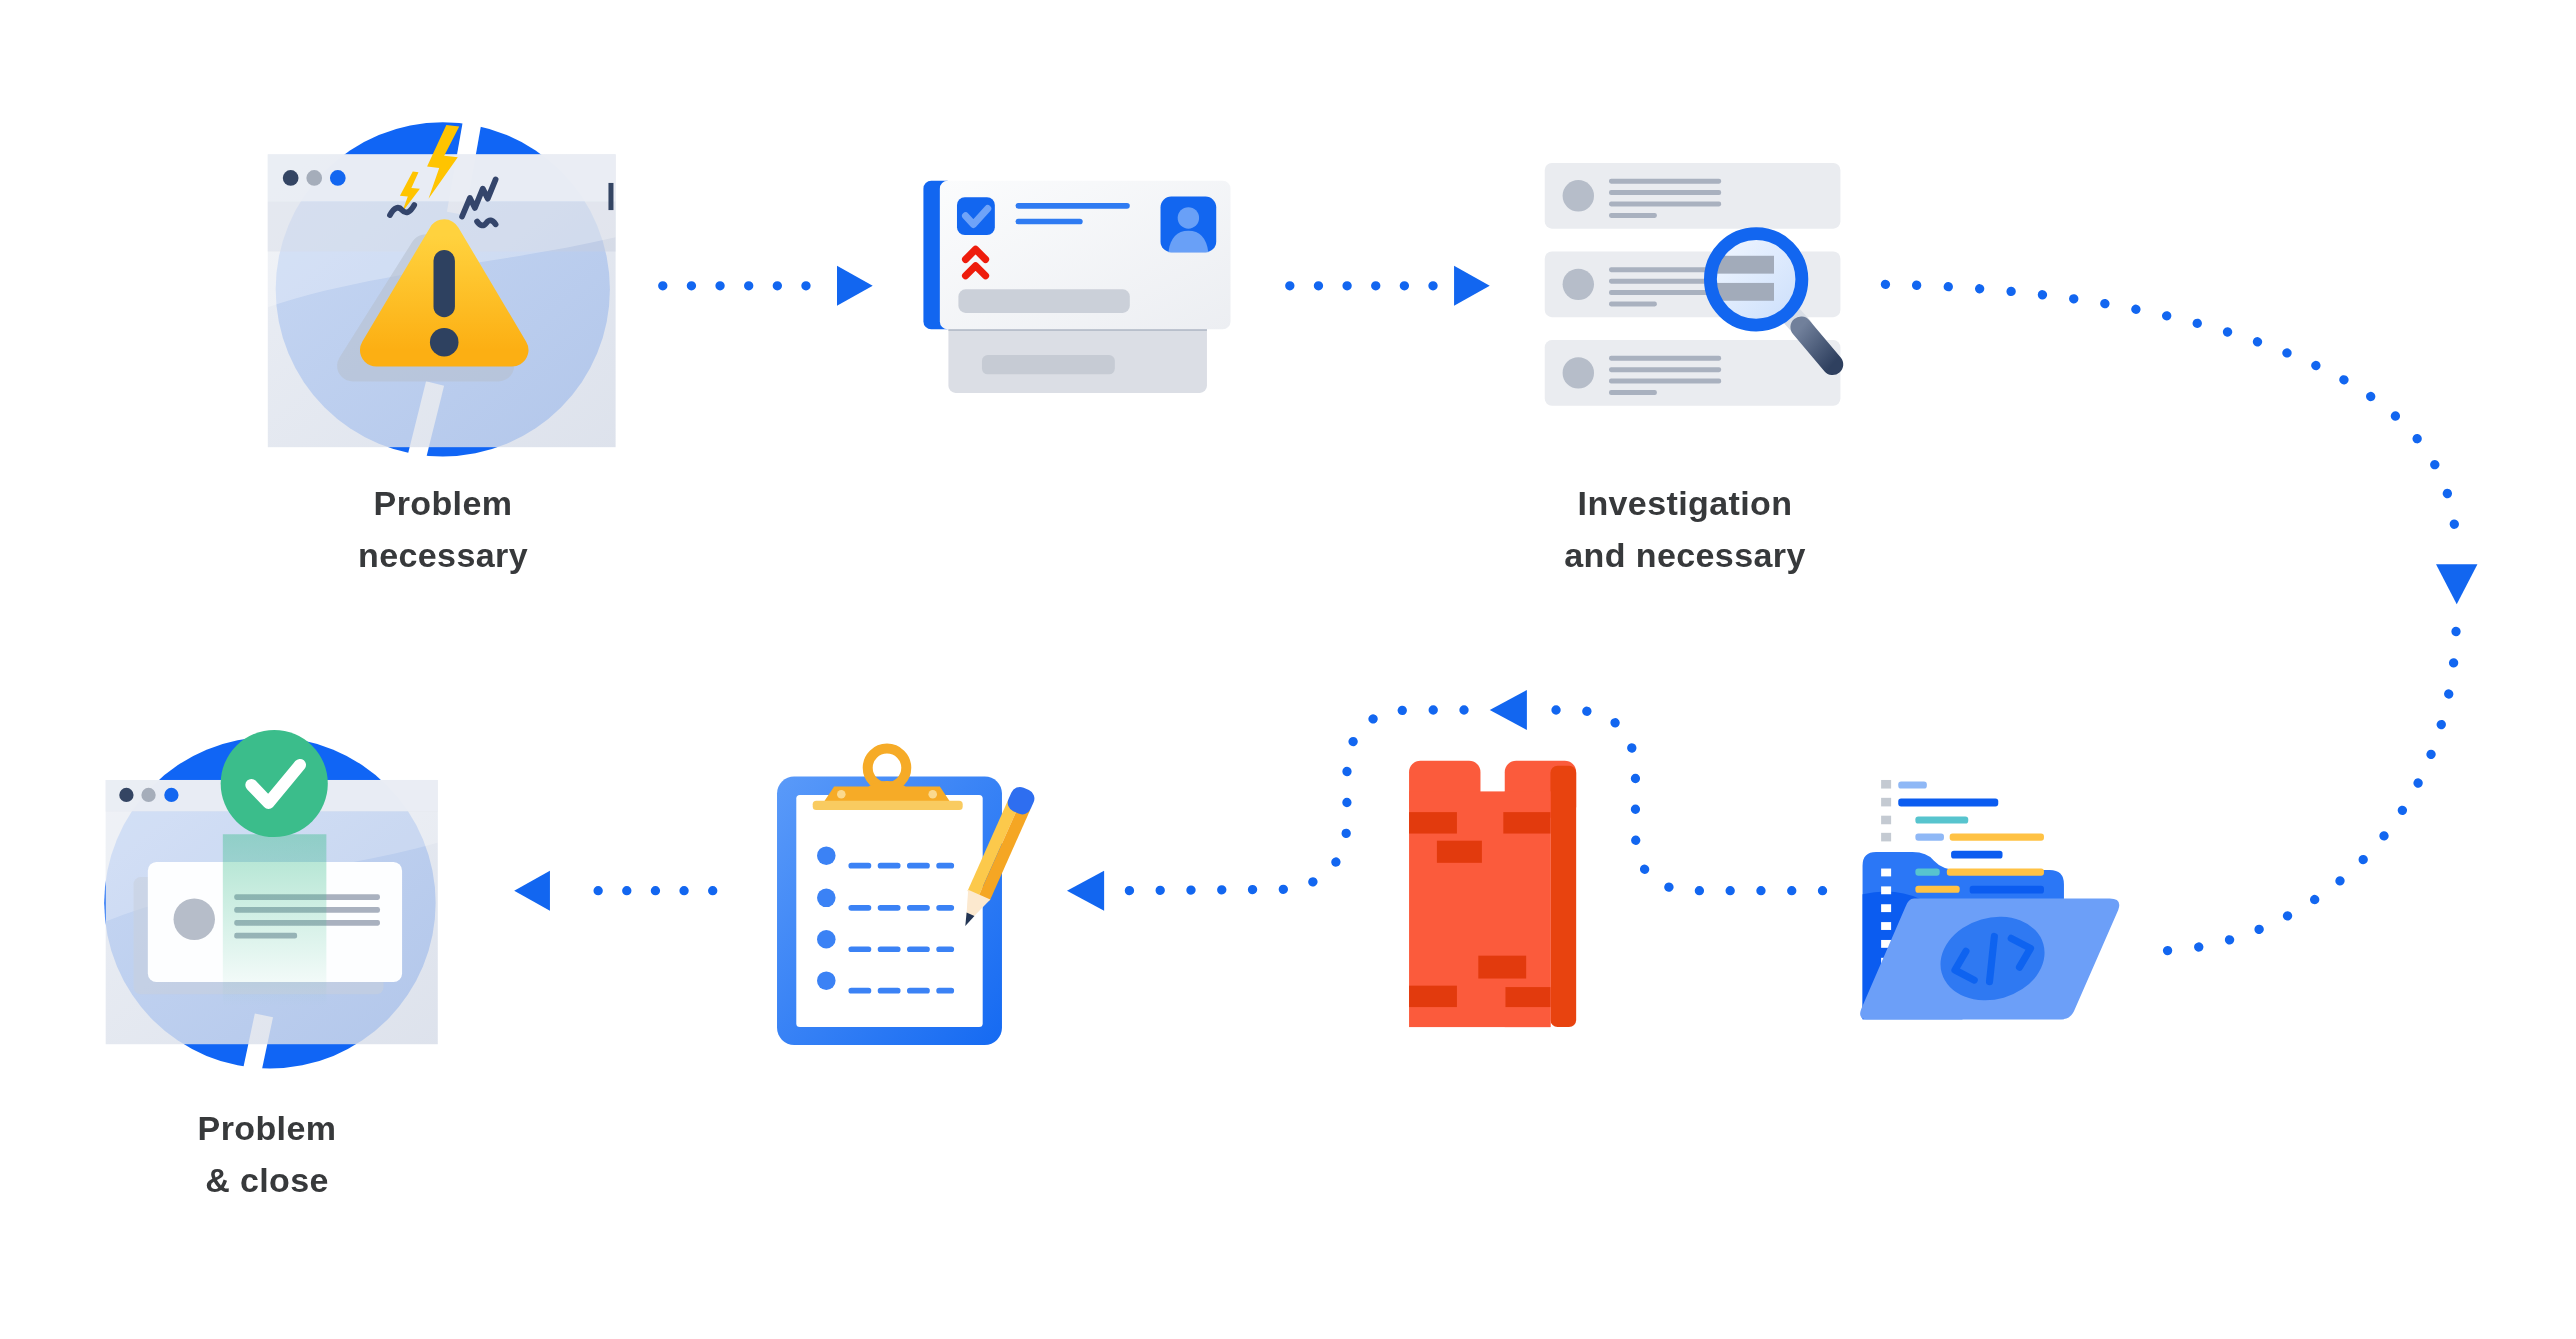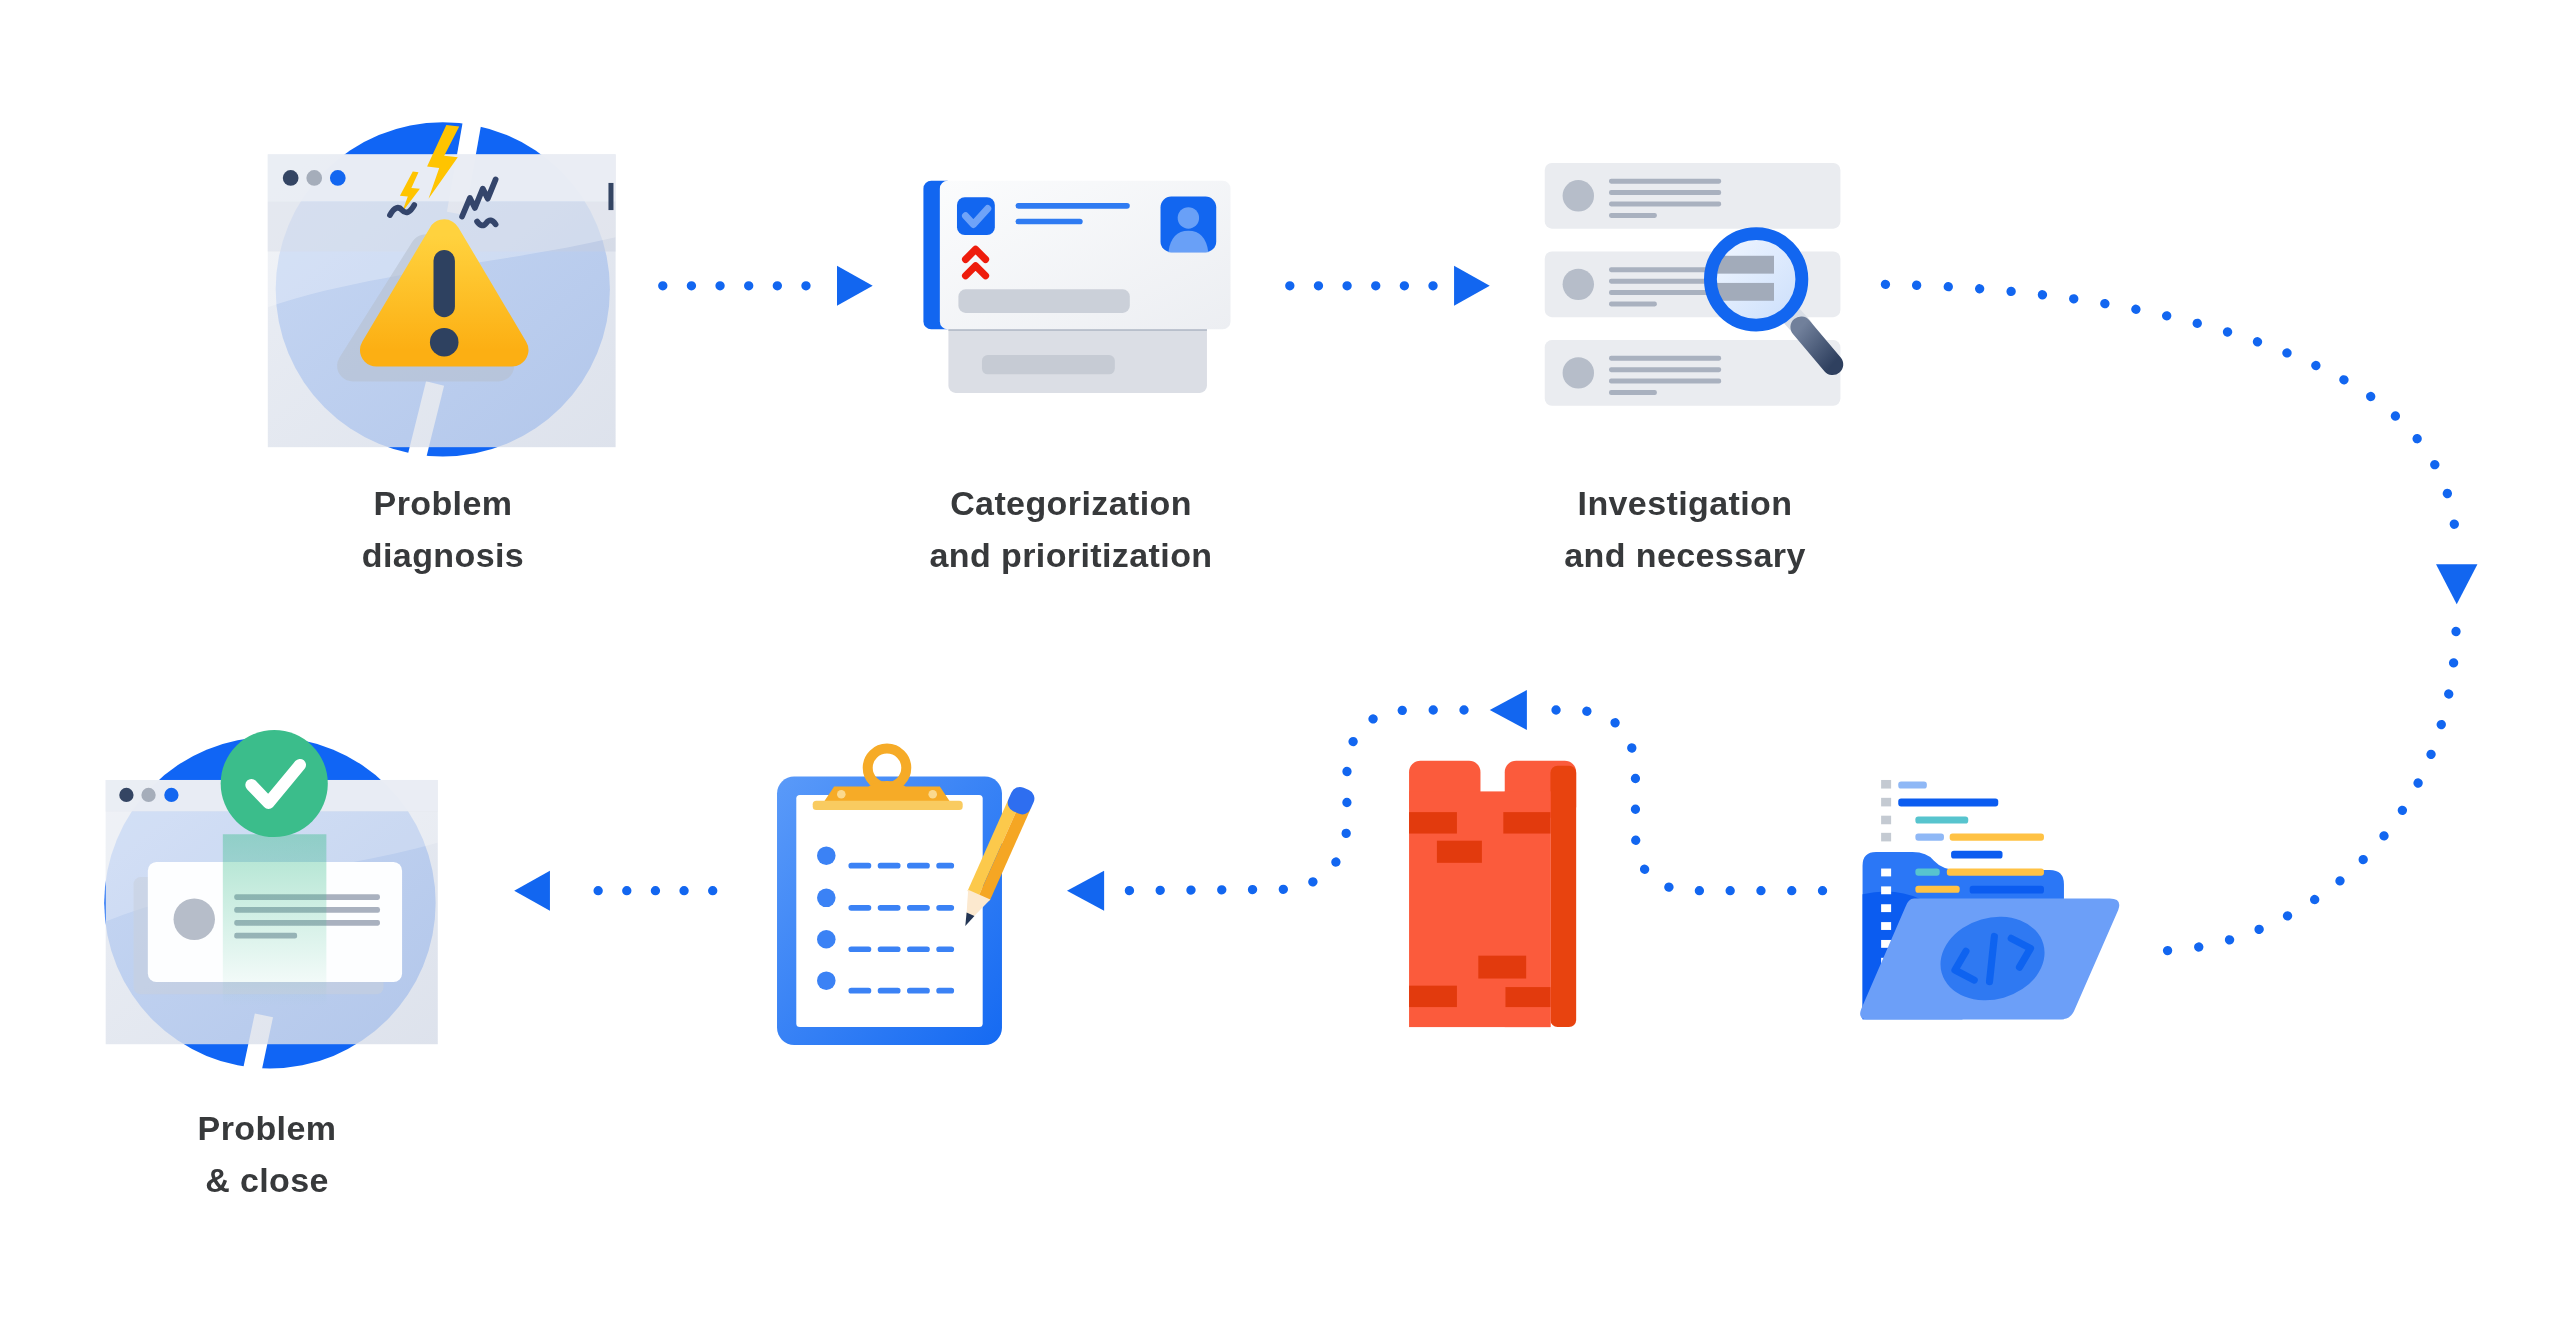--- a/index.html
+++ b/index.html
@@ -330,25 +330,21 @@
     <rect x="312" y="1168" width="145" height="240" fill="url(#beamGrad)"></rect>
     <g>
       <circle cx="384" cy="1097" r="75" fill="#3BBD8B"></circle>
       <path d="M 352 1099 L 376 1124 L 420 1071" fill="none" stroke="#FFFFFF" stroke-width="17" stroke-linecap="round" stroke-linejoin="round"></path>
     </g>
   </g>
 </svg>
 
 <div class="label" style="left:443px;top:477px">
   <span>Problem</span>
-  <span>diagnosis</span>
-</div>
-<div class="label" style="left:1071px;top:477px">
-  <span>Categorization</span>
-  <span>and prioritization</span>
+  <span>necessary</span>
 </div>
 <div class="label" style="left:1685px;top:477px">
   <span>Investigation</span>
   <span>and necessary</span>
 </div>
 <div class="label" style="left:267px;top:1102px">
   <span>Problem</span>
   <span>&amp; close</span>
 </div>
 

